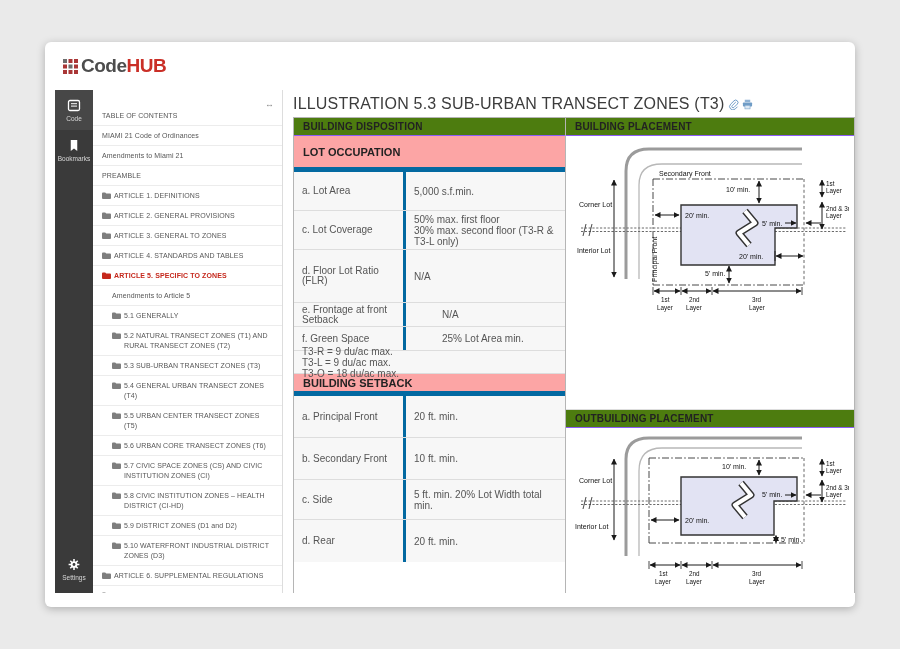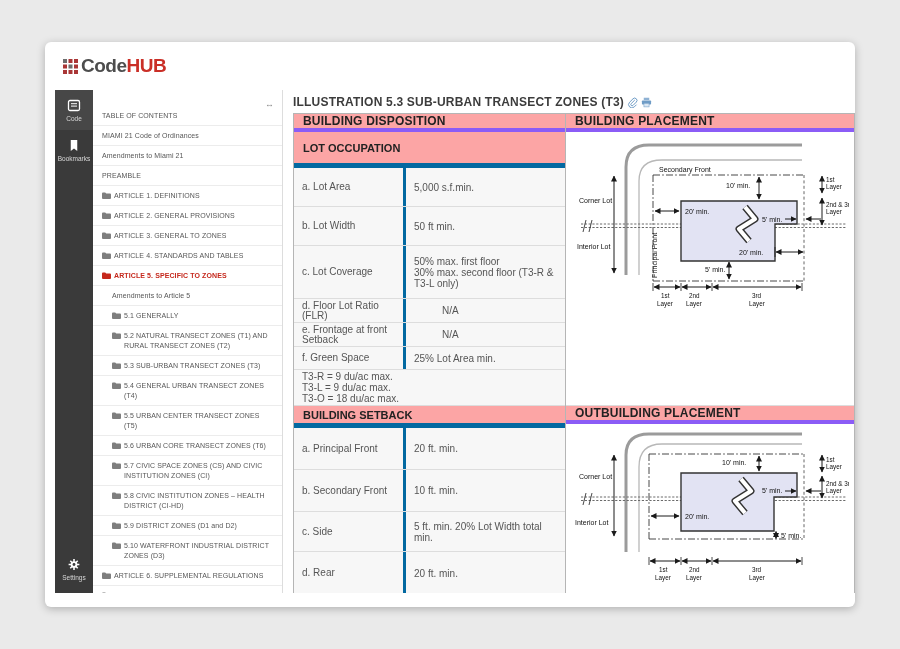--- a/index.html
+++ b/index.html
@@ -32,28 +32,28 @@
               border-bottom:1px solid #ececec; font-size:7px; line-height:10px; color:#565656;
               letter-spacing:.1px; cursor:pointer; }
   .toc-item.child { padding-left:19px; }
   .folder-icon { display:none; width:9px; height:7px; flex:none; margin-top:1.5px; color:#7e7e7e; }
   .toc-item.folder .folder-icon { display:block; }
   .toc-item.active { color:#c5281c; font-weight:bold; }
   .toc-item.active .folder-icon { color:#c5281c; }
   
   .main { flex:1; padding:5px 10px 0 10px; overflow:hidden; }
   .title-row { display:flex; align-items:center; gap:3px; margin-bottom:4px; }
-  .page-title { font-size:12px; font-weight:bold; color:#3c3c3c; letter-spacing:.2px; }
+  .page-title { font-size:16px; font-weight:normal; color:#3c3c3c; letter-spacing:.2px; }
   .title-icon { width:11px; height:11px; cursor:pointer; }
   
   .ztable { display:flex; border:1px solid #b5b5b5; width:562px; background:#fff; }
   .col-left { width:272px; flex:none; border-right:1px solid #b5b5b5; }
   .col-right { flex:1; background:#fff; overflow:hidden; }
-  .col-header { height:18px; display:flex; align-items:center; padding:0 9px; background:#fca5a5;
-                border-bottom:4px solid #8b5cf6; font-size:12px; font-weight:bold; color:#222; letter-spacing:.2px; }
+  .col-header { height:18px; display:flex; align-items:center; padding:0 9px; background:#4d7c0f;
+                border-bottom:1px solid #8b5cf6; font-size:10px; font-weight:bold; color:#222; letter-spacing:.2px; }
   .sec-header { display:flex; align-items:center; padding:0 9px; background:#fca5a5;
                 border-bottom:5px solid #0369a1; font-size:11px; font-weight:bold; color:#222; }
   .h-occ { height:36px; }
   .h-set { height:22px; }
   .t-row { display:flex; background:#f7f7f7; border-bottom:1px solid #ddd; }
   .t-label { width:112px; flex:none; border-right:3px solid #0369a1; padding:2px 8px; display:flex; align-items:center;
              font-size:10px; color:#555; line-height:10px; }
   .t-value { flex:1; padding:2px 8px; display:flex; align-items:center; font-size:10px; color:#555;
              line-height:11px; white-space:pre-line; }
   .rows-occ .t-row:nth-child(1), .rows-occ .t-row:nth-child(2) { height:39px; }
@@ -303,24 +303,20 @@
         <div class="ztable">
           <div class="col-left">
             <div class="col-header">BUILDING DISPOSITION</div>
             <div class="sec-header h-occ">LOT OCCUPATION</div>
             <div class="rows rows-occ">
   <div class="t-row">
     <div class="t-label">a. Lot Area</div>
     <div class="t-value">5,000 s.f.min.</div>
   </div>
 
-  <div class="t-row">
-    <div class="t-label">b. Lot Width</div>
-    <div class="t-value">50 ft min.</div>
-  </div>
 
   <div class="t-row">
     <div class="t-label">c. Lot Coverage</div>
     <div class="t-value">50% max. first floor
 30% max. second floor (T3-R &amp; T3-L only)</div>
   </div>
 
   <div class="t-row">
     <div class="t-label">d. Floor Lot Ratio (FLR)</div>
     <div class="t-value">N/A</div>

